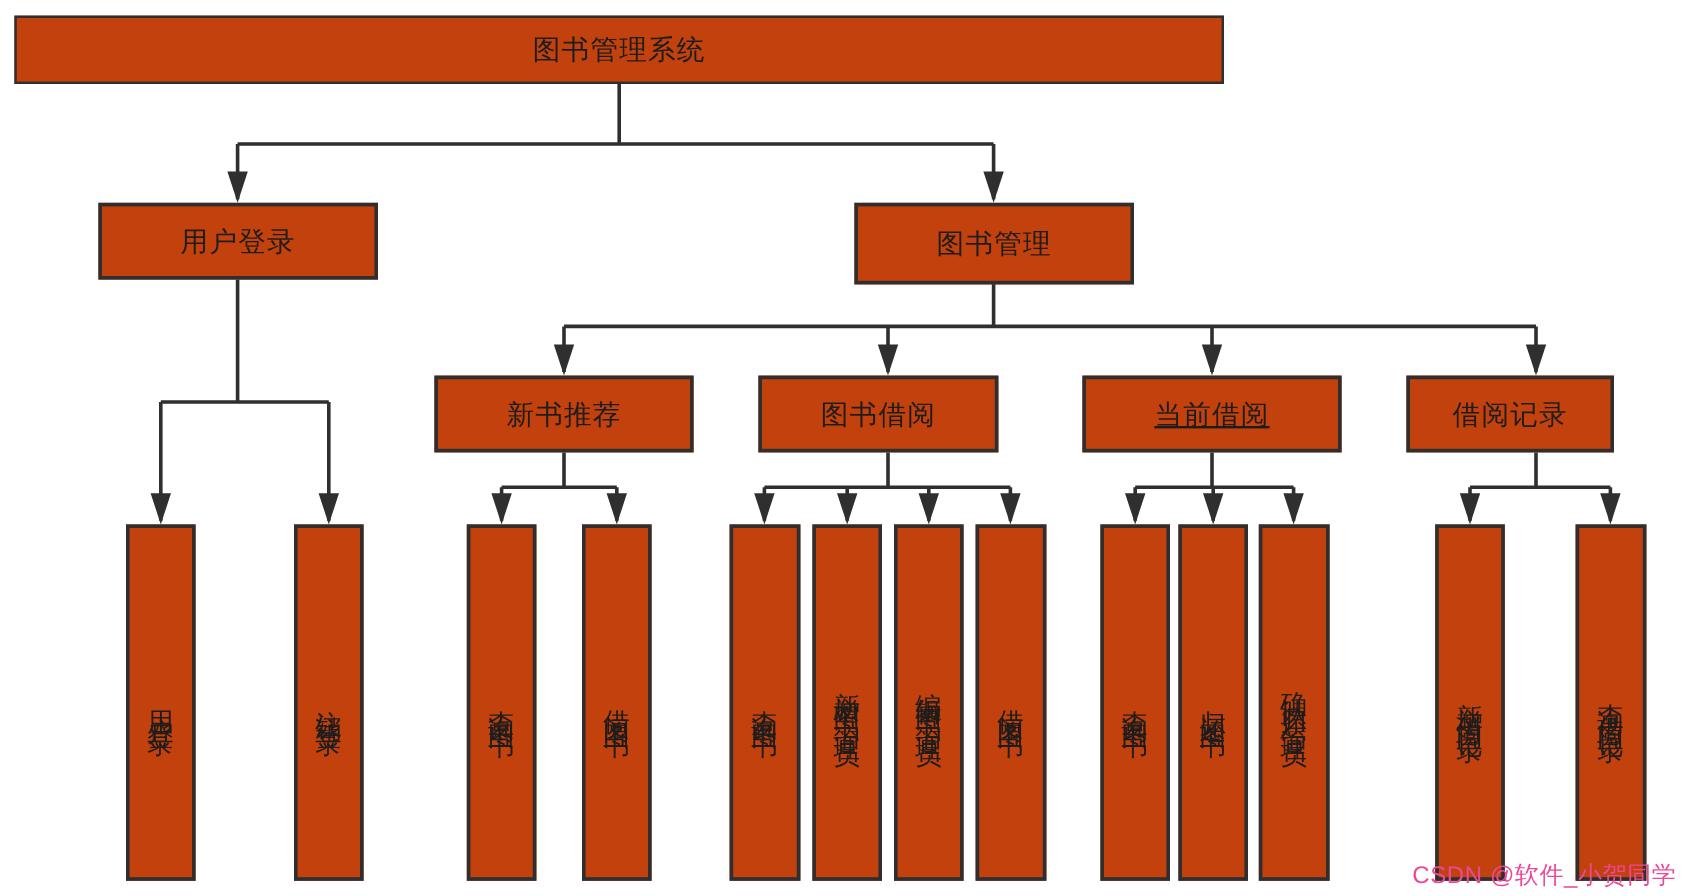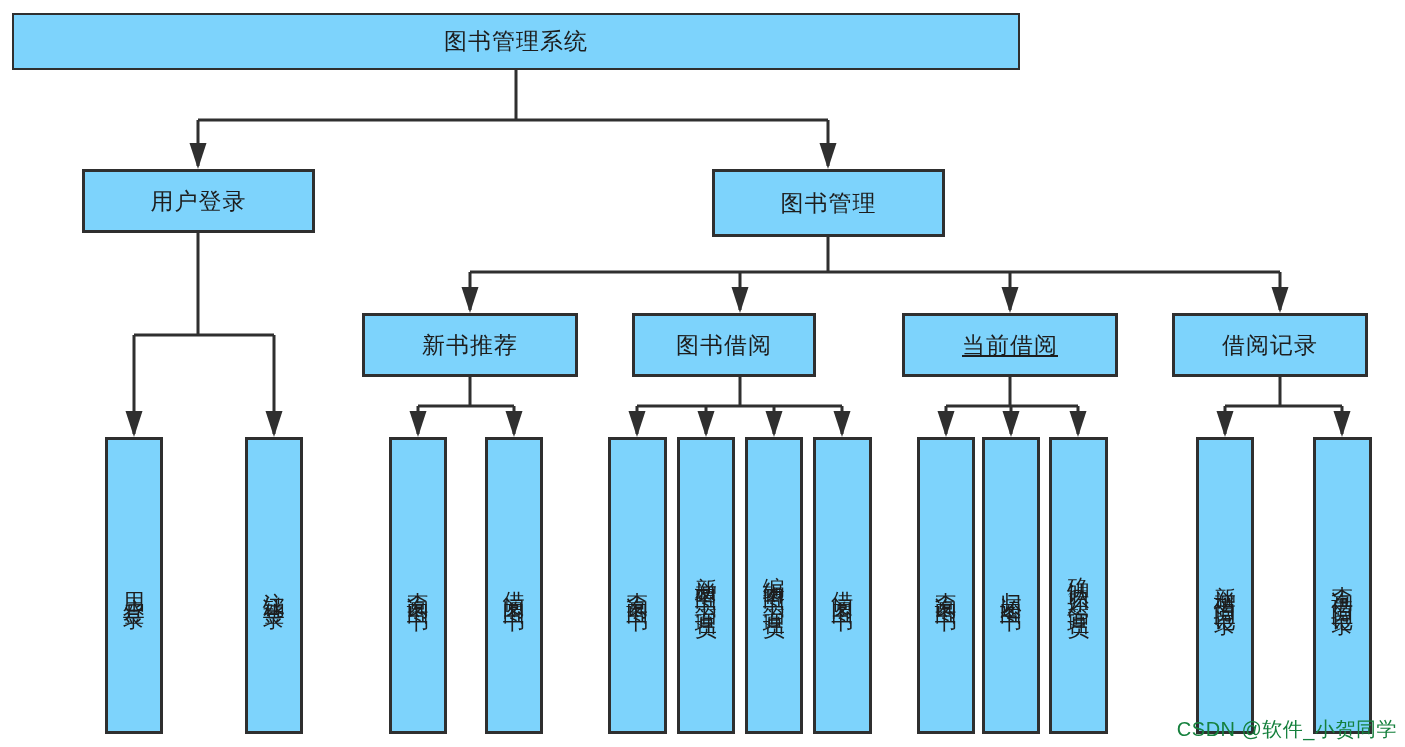--- a/index.html
+++ b/index.html
@@ -13,21 +13,21 @@
     width: 1405px;
     height: 747px;
     background: #ffffff;
     overflow: hidden;
     color: #1d1d1d;
   }
   .box {
     position: absolute;
     box-sizing: border-box;
     border: 3px solid #2f2f2f;
-    background: #7dd3fc;
+    background: #c2410c;
     display: flex;
     align-items: center;
     justify-content: center;
     z-index: 2;
   }
   .h-box {
     font-size: 23px;
     letter-spacing: 1px;
     white-space: nowrap;
   }
@@ -57,21 +57,21 @@
   }
   .arrowhead {
     fill: #2f2f2f;
     stroke: none;
   }
   .watermark {
     position: absolute;
     right: 8px;
     bottom: 4px;
     font-size: 20px;
-    color: #15803d;
+    color: #ec4899;
     letter-spacing: 0.5px;
     z-index: 3;
     white-space: nowrap;
   }
 </style>
 </head>
 <body>
 
 <div class="canvas">
 
@@ -114,27 +114,27 @@
   <div class="box h-box" style="left:82px; top:169px; width:233px; height:64px;">
     <span>用户登录</span>
   </div>
   <div class="box h-box" style="left:712px; top:169px; width:233px; height:68px;">
     <span>图书管理</span>
   </div>
 
   <div class="box h-box" style="left:362px; top:313px; width:216px; height:64px;">
     <span>新书推荐</span>
   </div>
-  <div class="box h-box" style="left:632px; top:313px; width:184px; height:64px;">
+  <div class="box h-box" style="left:632px; top:313px; width:200px; height:64px;">
     <span>图书借阅</span>
   </div>
   <div class="box h-box" style="left:902px; top:313px; width:216px; height:64px;text-decoration:underline;">
     <span>当前借阅</span>
   </div>
-  <div class="box h-box" style="left:1172px; top:313px; width:196px; height:64px;">
+  <div class="box h-box" style="left:1172px; top:313px; width:173px; height:64px;">
     <span>借阅记录</span>
   </div>
 
   <div class="box v-box" style="left:105px; top:437px; width:58px; height:297px;">
     <span>用户登录</span>
   </div>
   <div class="box v-box" style="left:245px; top:437px; width:58px; height:297px;">
     <span>注销登录</span>
   </div>
 

